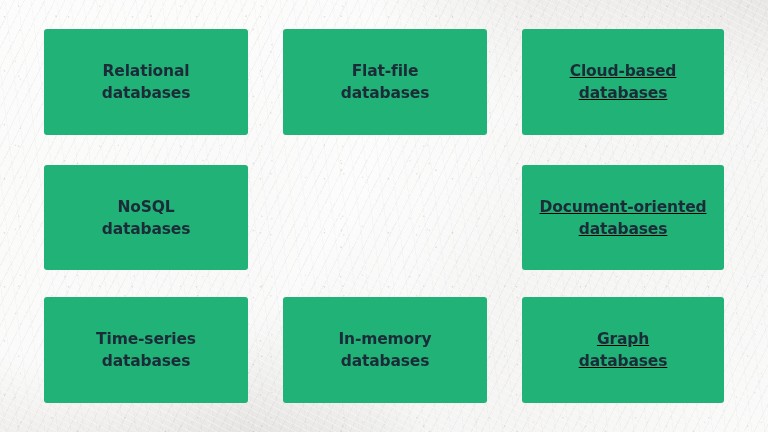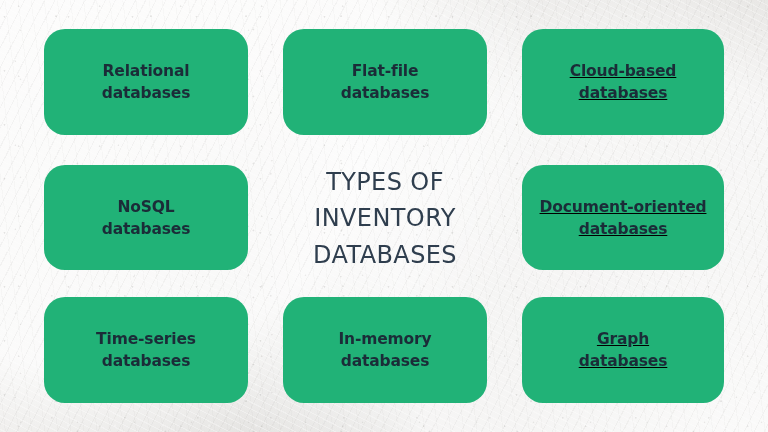--- a/index.html
+++ b/index.html
@@ -74,21 +74,21 @@
     left: 0; top: 0;
     width: 768px;
     height: 432px;
     display: grid;
     grid-template-columns: 44px 204px 35px 204px 35px 202px 44px;
     grid-template-rows: 29px 106px 30px 105px 27px 106px 29px;
   }
 
   .card {
     background: #21b277;
-    border-radius: 21px;
+    border-radius: 3px;
     display: flex;
     align-items: center;
     justify-content: center;
     text-align: center;
   }
   .card-label {
     font-family: "DejaVu Sans", "Liberation Sans", sans-serif;
     font-weight: bold;
     font-size: 15.5px;
     line-height: 1.42;
@@ -155,25 +155,20 @@
     <div class="card r1 c3">
       <span class="card-label">Cloud-based
 databases</span>
     </div>
 
     <div class="card r2 c1">
       <span class="card-label">NoSQL
 databases</span>
     </div>
 
-    <div id="center-title" class="r2 c2">
-      <span class="title-text">TYPES OF
-INVENTORY
-DATABASES</span>
-    </div>
 
     <div class="card r2 c3">
       <span class="card-label wide">Document-oriented
 databases</span>
     </div>
 
     <div class="card r3 c1">
       <span class="card-label">Time-series
 databases</span>
     </div>

